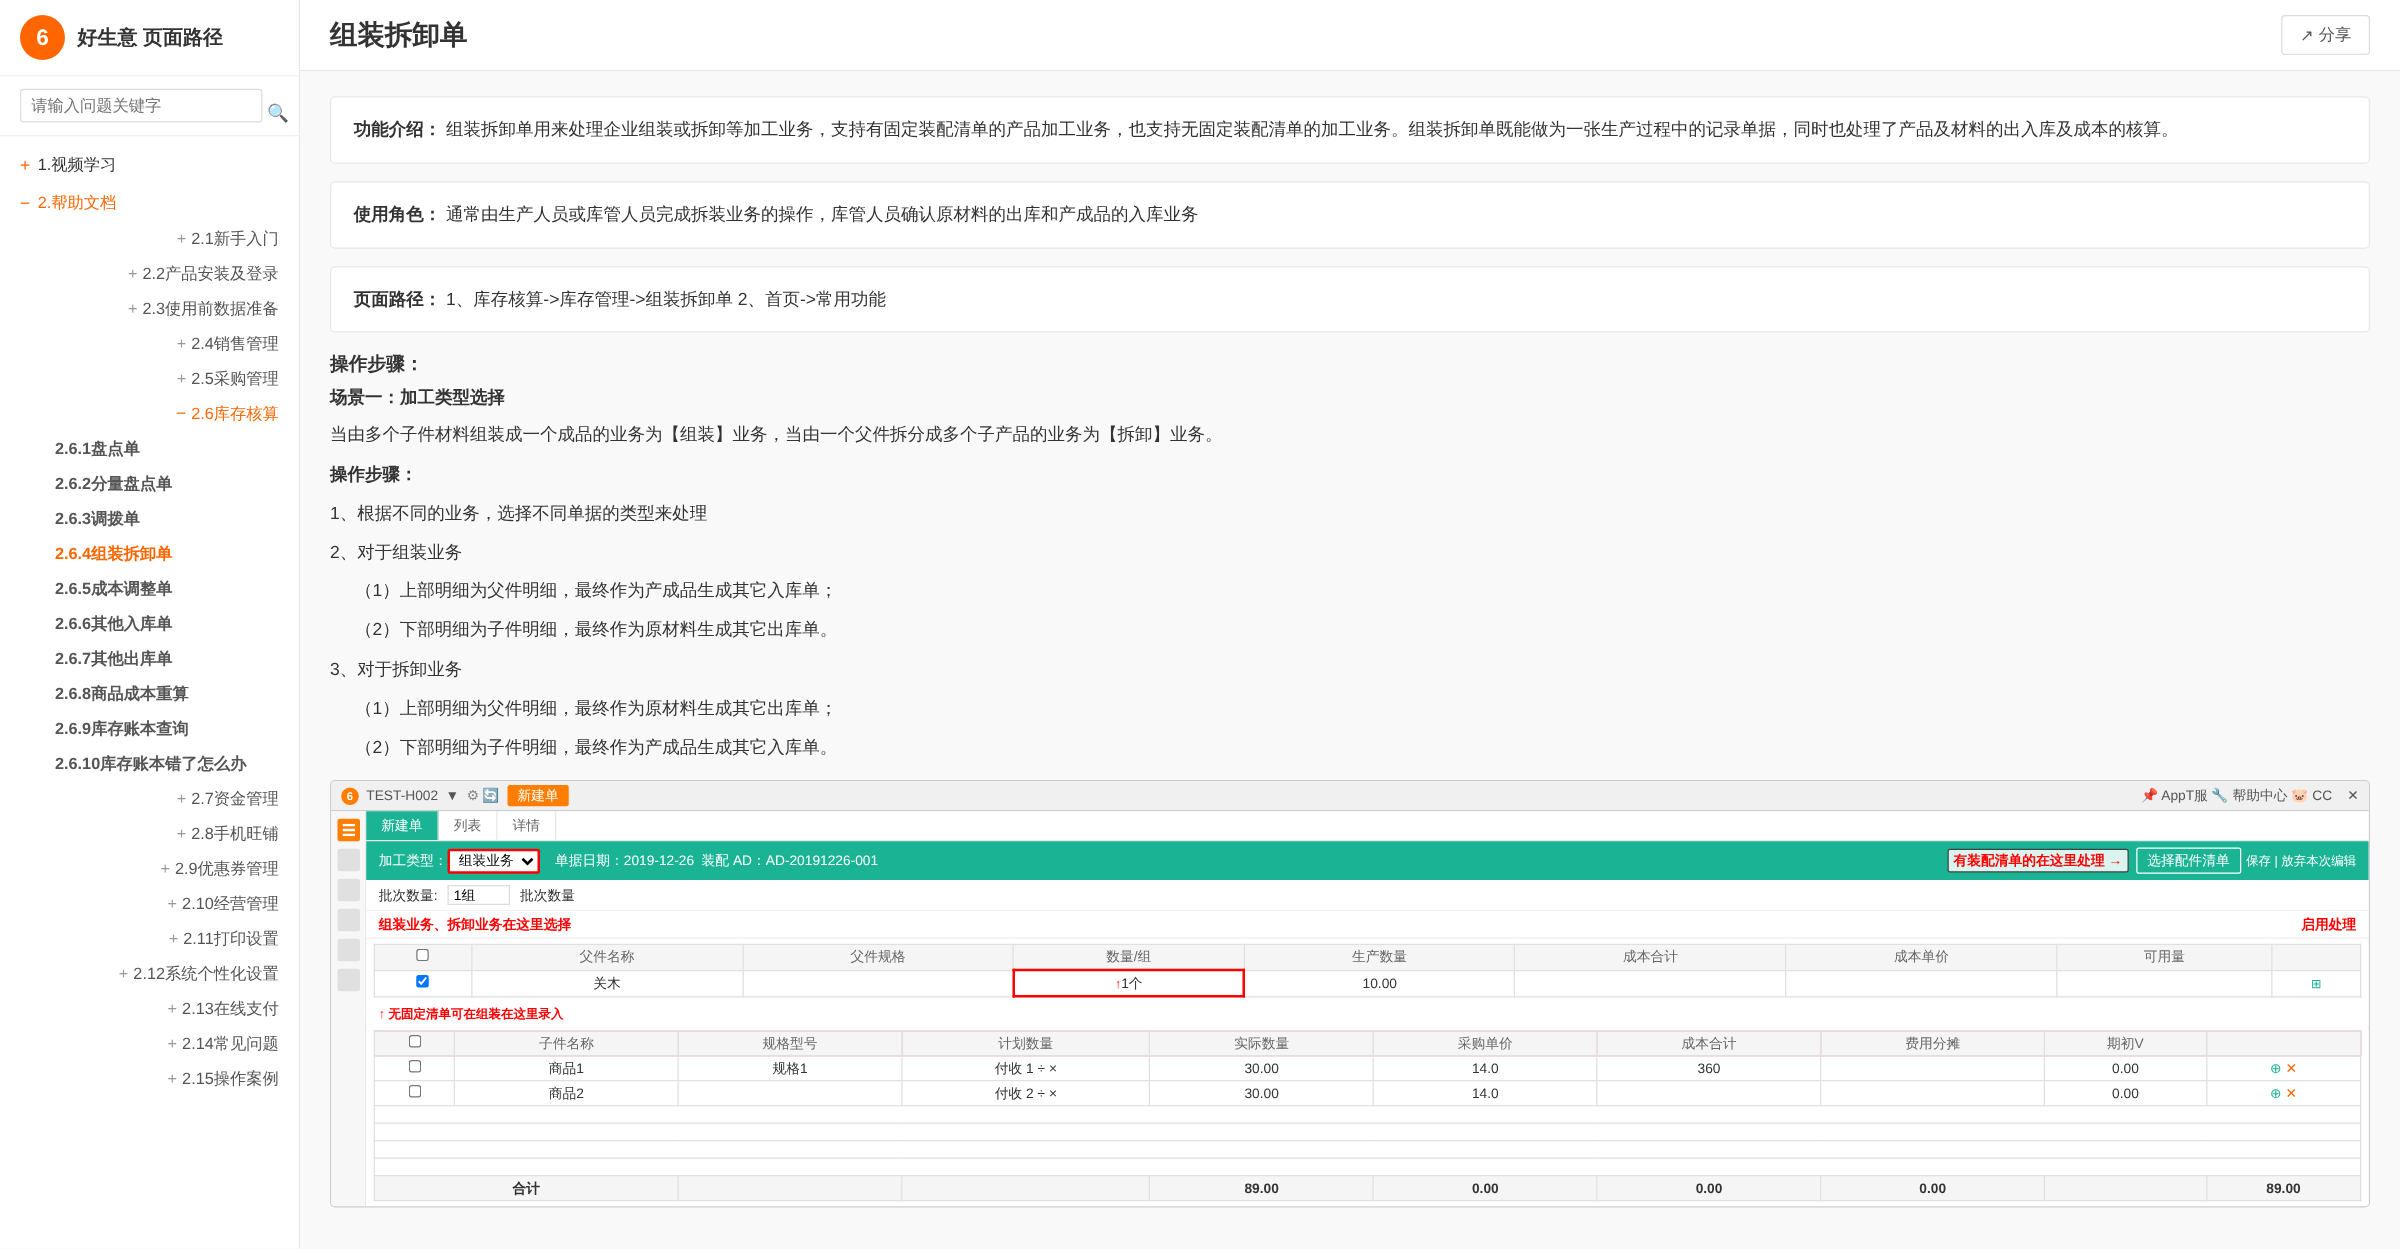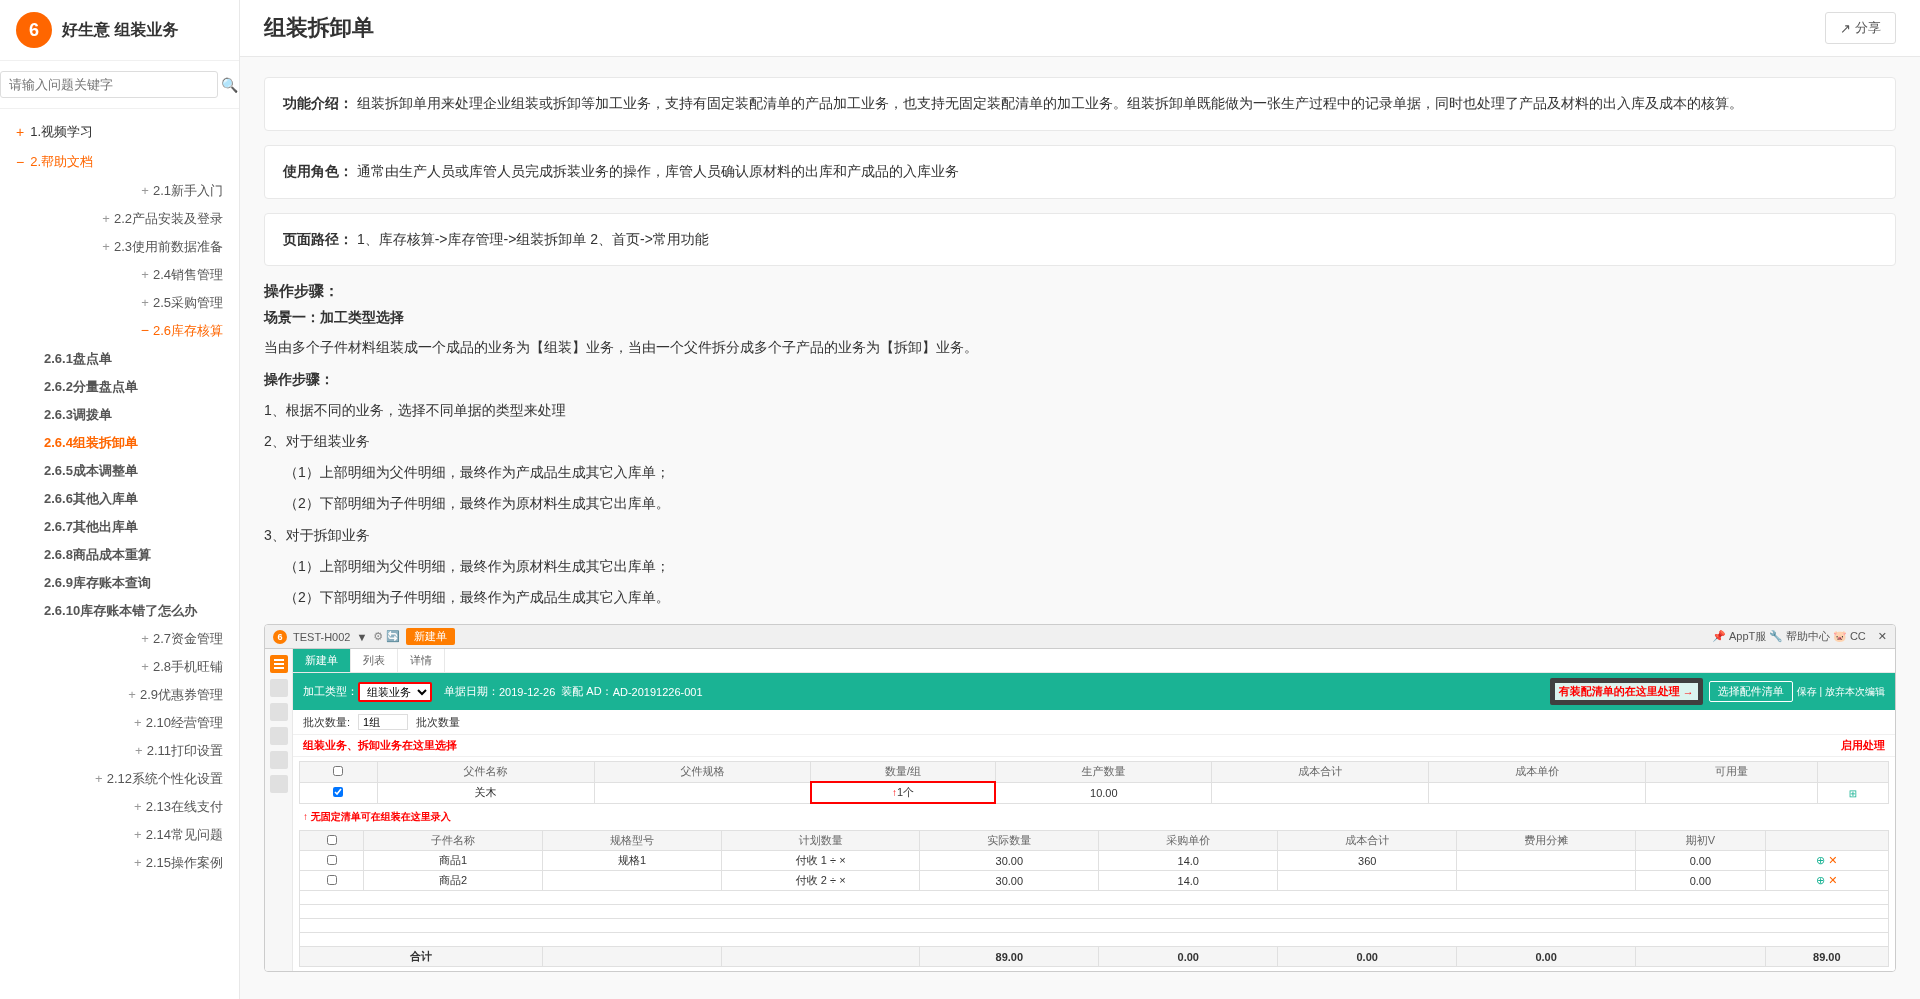--- a/index.html
+++ b/index.html
@@ -29,23 +29,23 @@
       border-radius: 50%;
       display: flex; align-items: center; justify-content: center;
       color: #fff; font-size: 18px; font-weight: bold;
       margin-right: 10px;
       flex-shrink: 0;
     }
     .sidebar-title {
       font-size: 16px; font-weight: bold; color: #333;
     }
     .search-box {
-      padding: 10px 0;
+      padding: 10px 16px;
       border-bottom: 1px solid #f0f0f0;
-      display: flex; align-items: center;
+      display: flex; align-items: flex-end;
     }
     .search-input {
       flex: 1;
       border: 1px solid #ddd;
       border-radius: 3px;
       padding: 5px 8px;
       font-size: 13px;
       outline: none;
     }
     .search-btn {
@@ -166,21 +166,21 @@
     }
   </style>
 </head>
 <body>
 
 <div id="sidebar">
   <div class="sidebar-header">
     <div class="logo-circle">
       <span>6</span>
     </div>
-    <span class="sidebar-title">好生意 组装业务</span>
+    <span class="sidebar-title">好生意 页面路径</span>
   </div>
   <div class="search-box">
     <input class="search-input" type="text" placeholder="请输入问题关键字" style="">
     <button class="search-btn">🔍</button>
   </div>
   <div class="nav-list">
 
     <div class="nav-section">
       <span class="plus">+</span>
       <span>1.视频学习</span>
@@ -331,21 +331,21 @@
             <select style="font-size:11px;padding:1px 3px;border:2px solid #f00;border-radius:2px;background:#fff;">
               <option>组装业务</option>
               <option>拆卸业务</option>
             </select>
             <span style="color:#fff;font-size:11px;margin-left:12px;">单据日期：</span>
             <span style="color:#fff;font-size:11px;">2019-12-26</span>
             <span style="color:#fff;font-size:11px;margin-left:6px;">装配 AD：</span>
             <span style="color:#fff;font-size:11px;">AD-20191226-001</span>
 
             <div style="position:relative;display:flex;align-items:center;margin-left:auto;">
-              <span style="color:#f00;font-size:11px;font-weight:bold;white-space:nowrap;background:rgba(255,255,255,0.85);padding:1px 4px;border-radius:2px;border:5px solid #404040;">有装配清单的在这里处理 →</span>
+              <span style="color:#f00;font-size:11px;font-weight:bold;white-space:nowrap;background:rgba(255,255,255,0.85);padding:1px 4px;border-radius:2px;border:1px solid #404040;">有装配清单的在这里处理 →</span>
               <button style="background:#1ab394;border:1px solid #fff;color:#fff;font-size:11px;padding:2px 8px;border-radius:2px;margin-left:6px;cursor:default;">选择配件清单</button>
               <span style="color:#fff;font-size:10px;margin-left:4px;">保存 | 放弃本次编辑</span>
             </div>
           </div>
 
           <div style="background:#fff;padding:4px 10px;display:flex;align-items:center;gap:8px;border-bottom:1px solid #f0f0f0;font-size:11px;">
             <span>批次数量:</span>
             <input style="border: 1px solid rgb(221, 221, 221); padding: 1px 4px; width: 50px; font-size: 11px;" value="1组" readonly="">
             <span>批次数量</span>
           </div>

